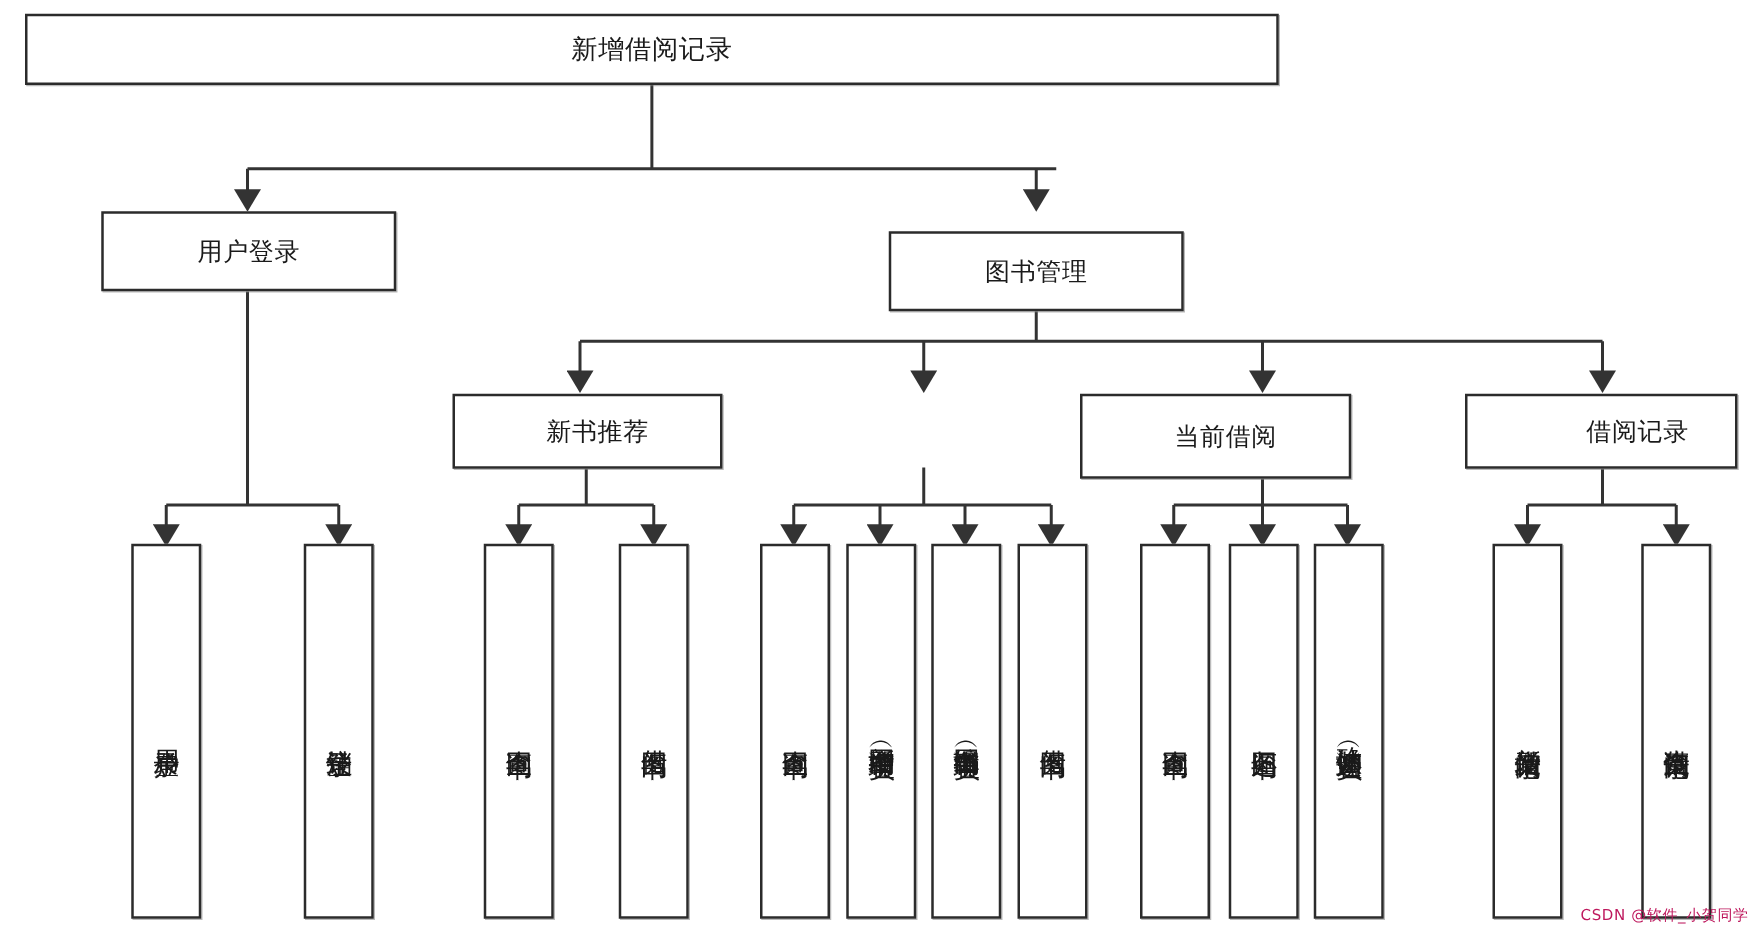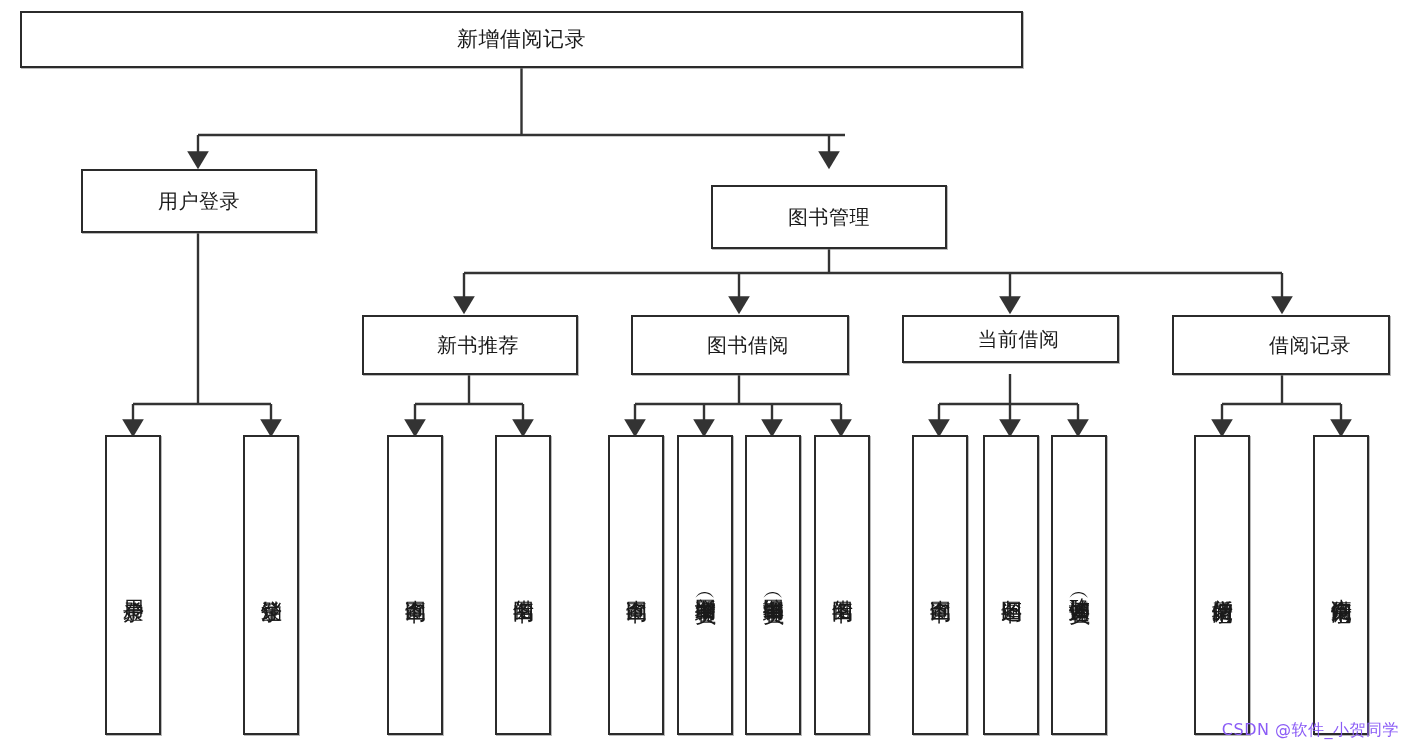--- a/index.html
+++ b/index.html
@@ -56,22 +56,22 @@
     font-size: 21px;
     line-height: 1.18;
     letter-spacing: 1px;
     white-space: normal;
     max-height: 100%;
   }
   .watermark {
     position: absolute;
     right: 6px;
     bottom: 6px;
-    font-size: 16px;
-    color: #8b5cf6;
+    font-size: 12px;
+    color: #be185d;
     letter-spacing: 0.5px;
     white-space: nowrap;
     font-family: "DejaVu Sans", "Liberation Sans", sans-serif;
   }
 </style>
 </head>
 <body>
 
 <div id="canvas">
 
@@ -132,24 +132,21 @@
   <div class="node level2" style="left:81px; top:169px; width:236px; height:64px;">
     <span class="node-label">用户登录</span>
   </div>
   <div class="node level2" style="left:711px; top:169px; width:236px; height:64px;margin-top:16px;">
     <span class="node-label">图书管理</span>
   </div>
 
   <div class="node level3" style="left:362px; top:315px; width:216px; height:60px;">
     <span class="node-label">新书推荐</span>
   </div>
-  <div class="node level3" style="left:631px; top:315px; width:218px; height:60px;">
-    <span class="node-label">图书借阅</span>
-  </div>
-  <div class="node level3" style="left:902px; top:315px; width:217px; height:48px;">
+  <div class="node level3" style="left:864px; top:315px; width:217px; height:68px;">
     <span class="node-label">当前借阅</span>
   </div>
   <div class="node level3" style="left:1172px; top:315px; width:218px; height:60px;padding-left:42px;">
     <span class="node-label">借阅记录</span>
   </div>
 
   <div class="node leaf" style="left:105px; top:435px; width:56px; height:300px;">
     <span class="node-label">用户登录</span>
   </div>
   <div class="node leaf" style="left:243px; top:435px; width:56px; height:300px;">

